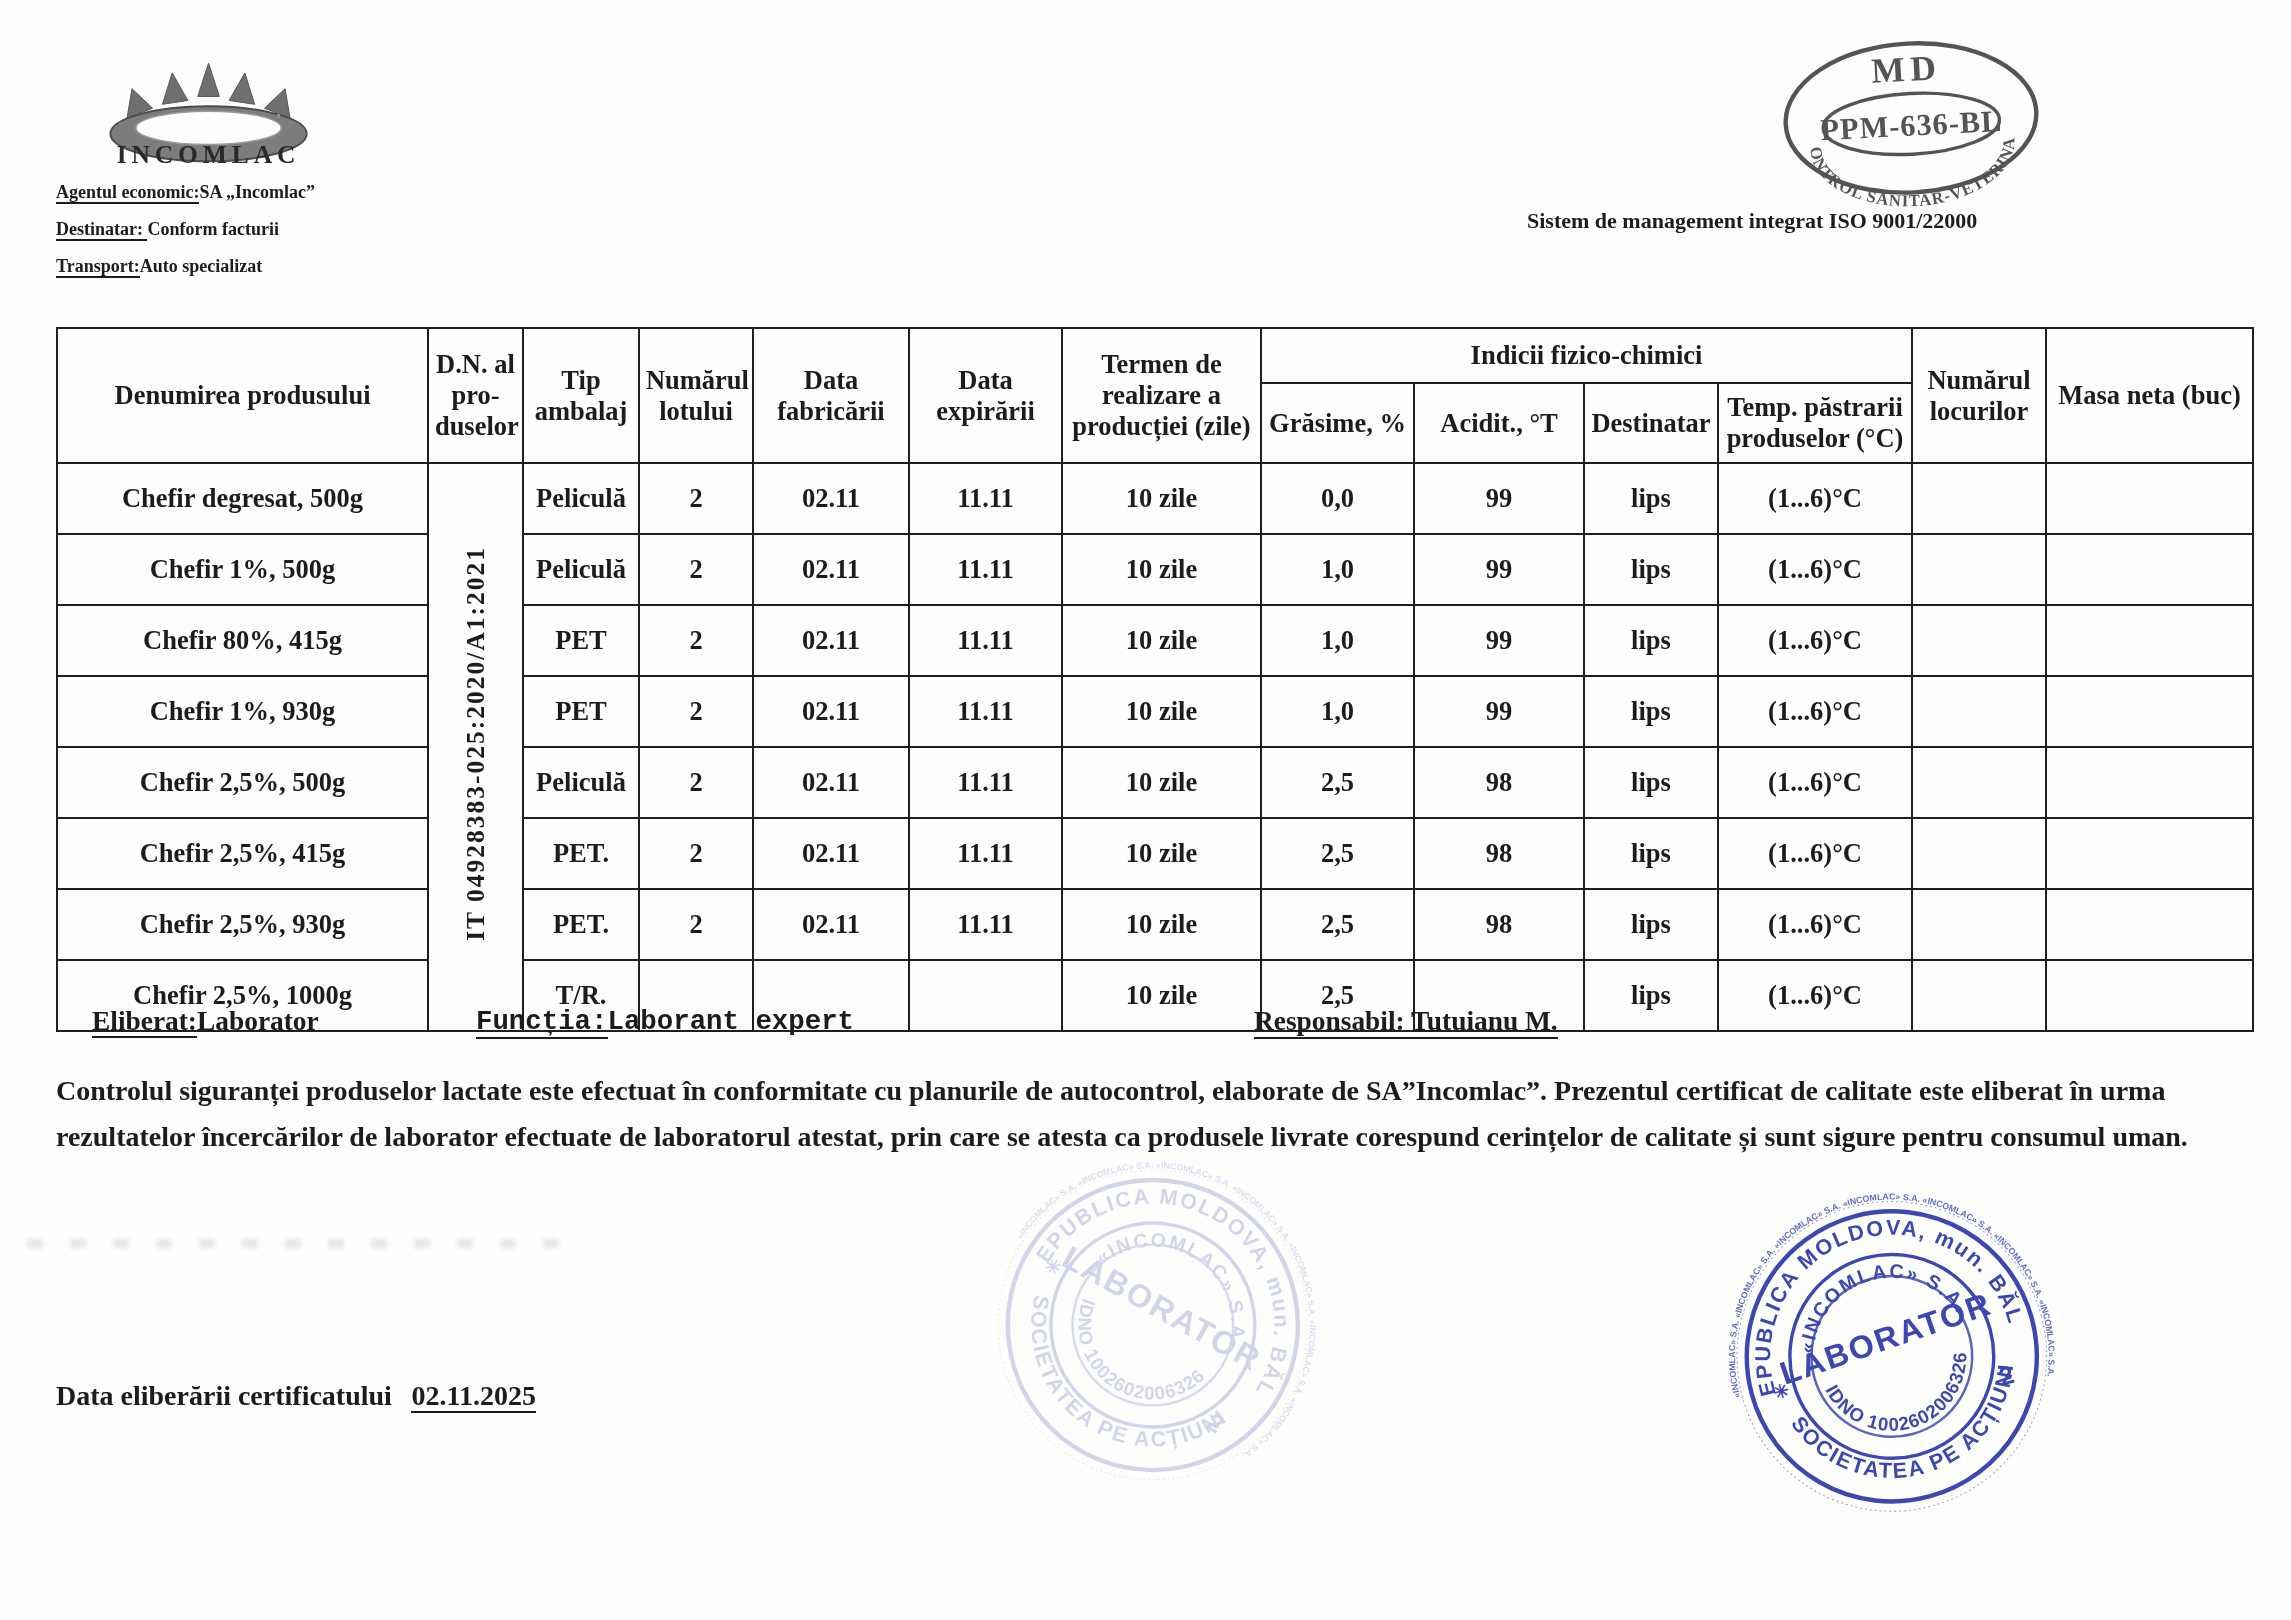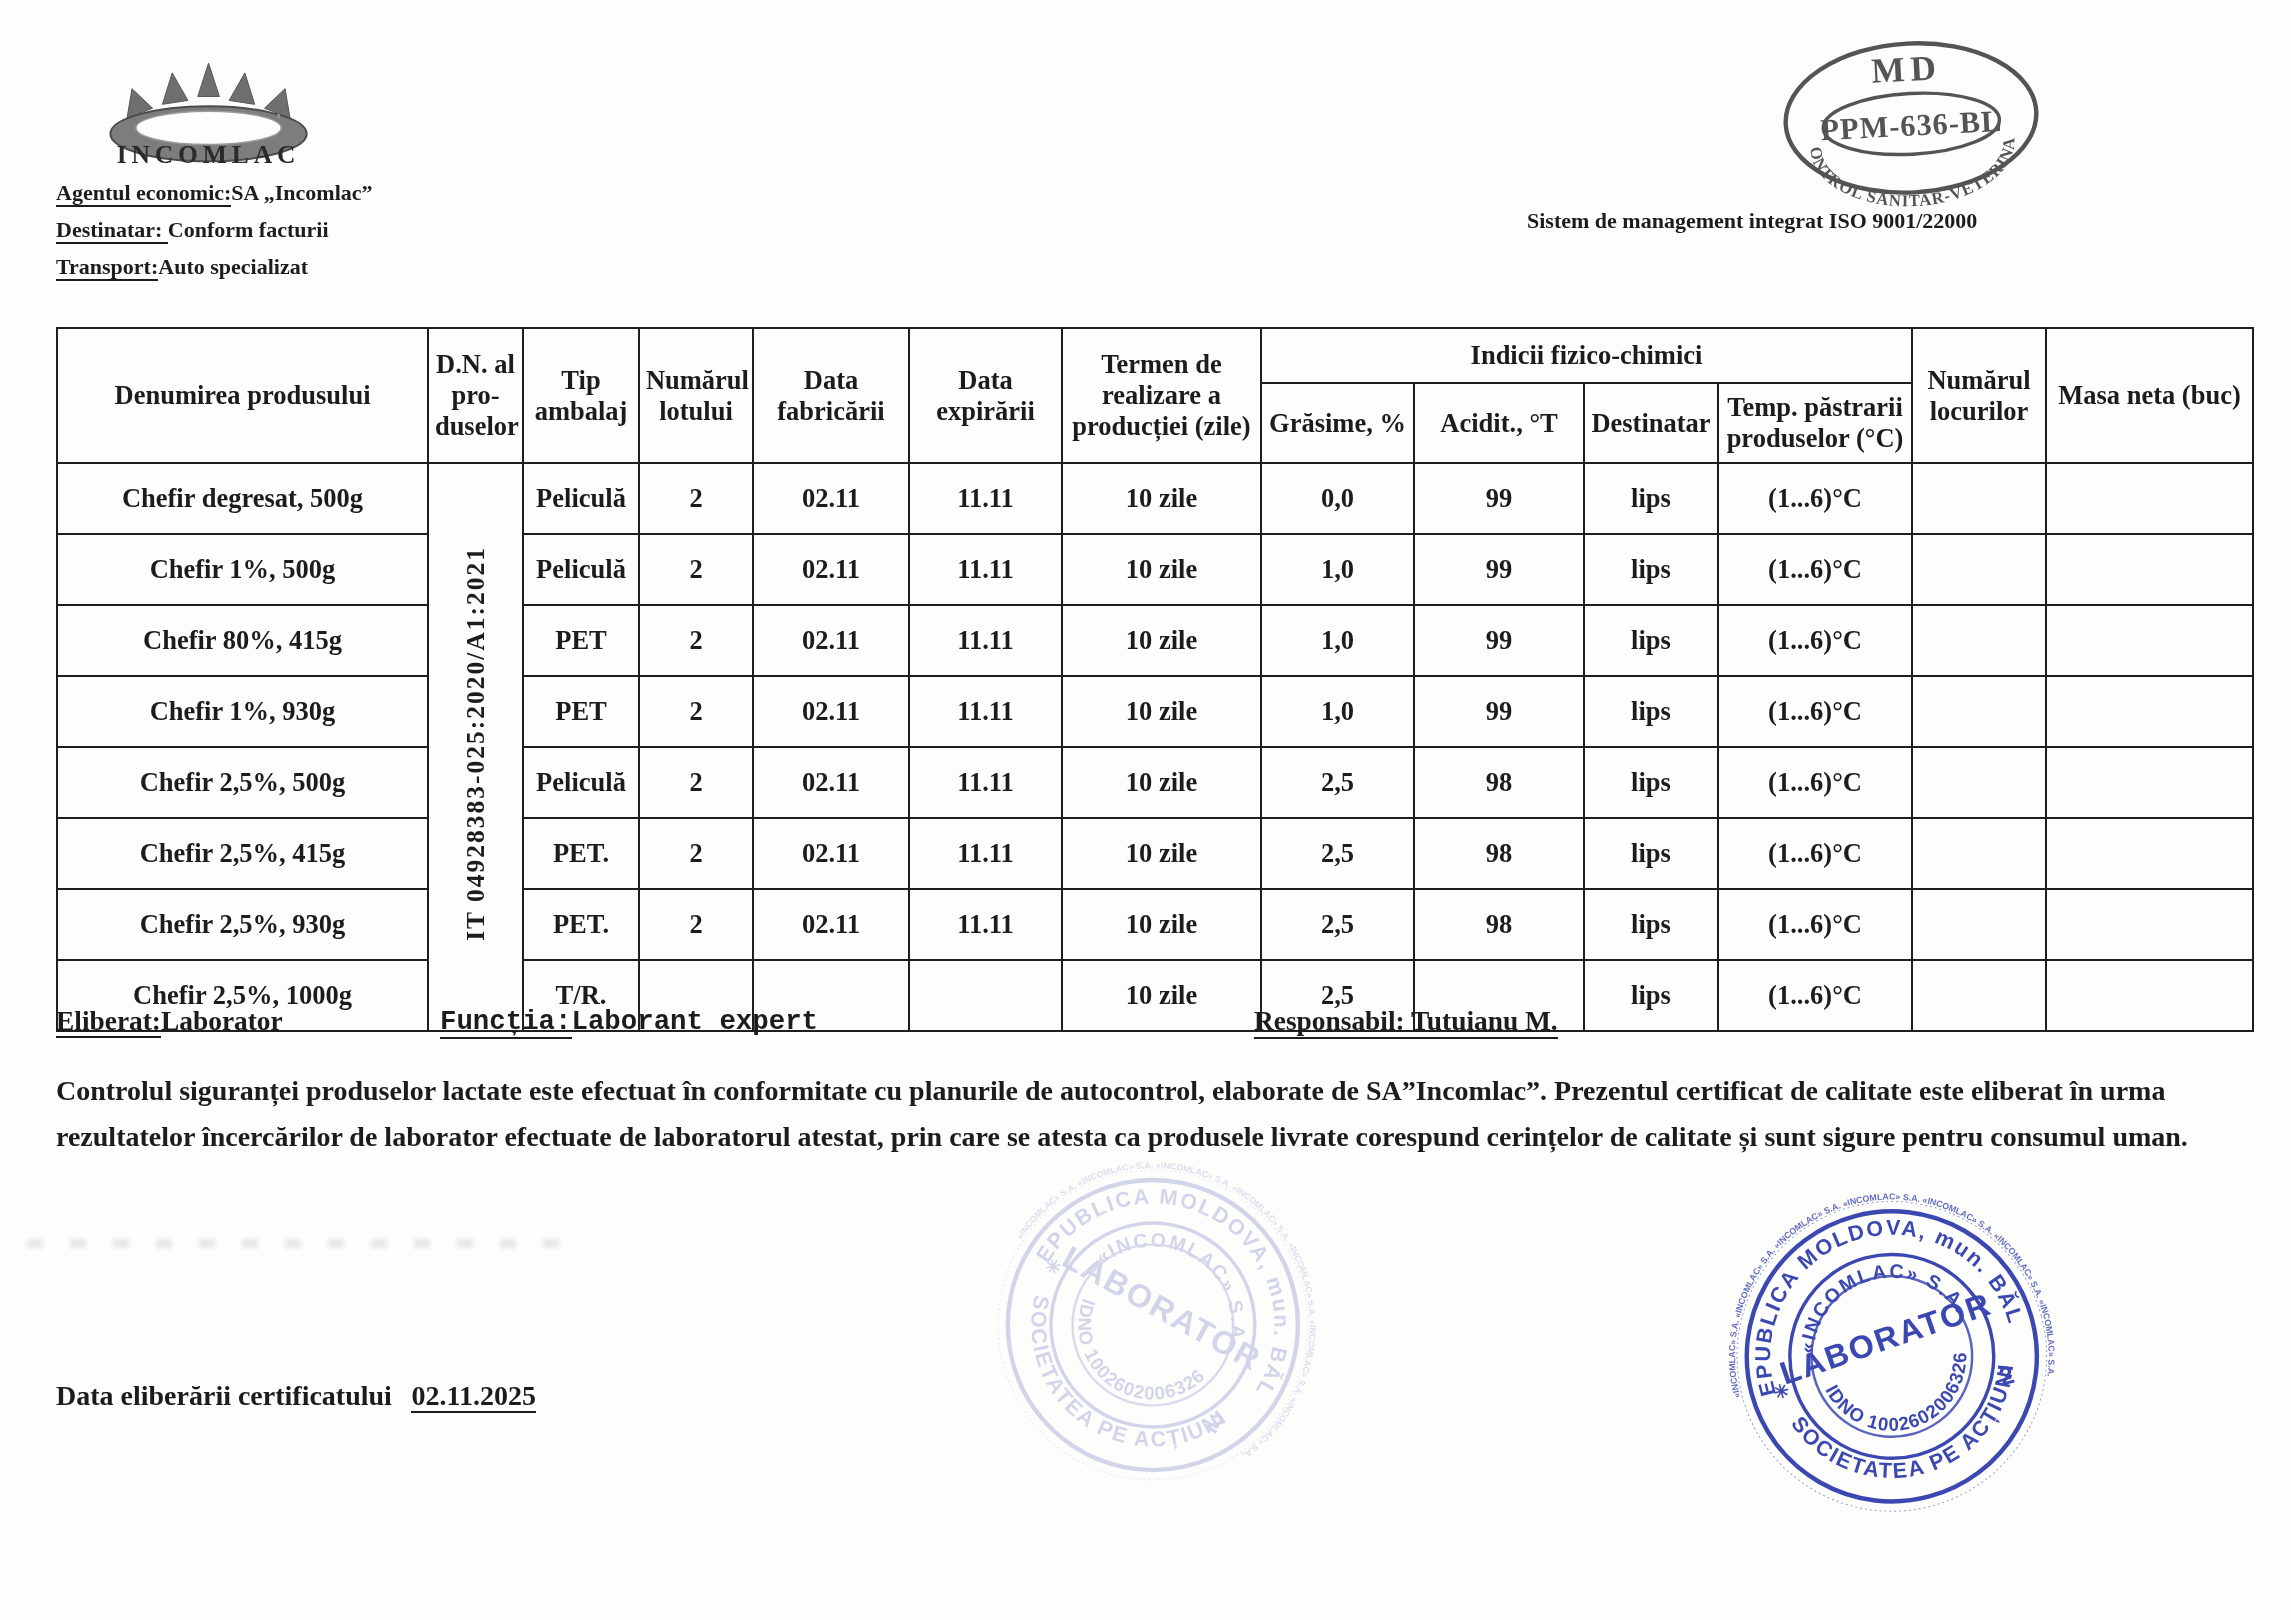--- a/index.html
+++ b/index.html
@@ -7,42 +7,42 @@
     position:relative; width:2292px; height:1620px;
     background:#fdfdfb; overflow:hidden;
     font-family:"Liberation Serif","DejaVu Serif",serif;
     color:#1c1c1c; font-weight:bold;
   }
   
   .logo{position:absolute; left:78px; top:61px; width:265px; height:123px;}
   .title{position:absolute; left:676px; top:133px; width:667px; text-align:center;
          font-size:36px; letter-spacing:0.5px;}
   .iso-line{position:absolute; left:1527px; top:208px; font-size:22px;}
-  .fields{position:absolute; left:56px; top:174px; font-size:22px; line-height:37px;}
+  .fields{position:absolute; left:56px; top:174px; font-size:18px; line-height:37px;}
   .field-label{border-bottom:2.9px solid #1c1c1c; padding-bottom:0px;}
   .oval-stamp{position:absolute; left:1764px; top:17.6px; width:294px; height:196px; opacity:.88;}
   
   table.cert{position:absolute; left:56px; top:327px; width:2194px;
     border-collapse:collapse; table-layout:fixed; border:2.9px solid #1e1e1e;}
   table.cert th, table.cert td{border:2px solid #1e1e1e; font-weight:bold;
     text-align:center; vertical-align:middle; padding:2px 5.9px; overflow:hidden;}
   table.cert th{font-size:26.5px; line-height:31px;}
   tr.group-row th{height:49px;}
   tr.sub-row th{height:74px;}
   table.cert td{font-size:26.5px; height:65px;}
   td.c-product{text-align:left; padding-left:17.6px;}
   td.c-dn{padding:0;}
   .dn-text{display:inline-block; writing-mode:vertical-rl; transform:rotate(180deg);
     font-size:25.5px; letter-spacing:2px; white-space:nowrap;}
   
   .sign-row{position:absolute; left:0; top:1006px; width:2292px; font-size:27.4px;}
   .sign-eliberat{position:absolute; left:56px;}
   .sign-functia{position:absolute; left:440px;font-family:Liberation Mono, monospace;}
   .sign-responsabil{position:absolute; left:1254px; border-bottom:2.9px solid #1c1c1c;}
-  .u{border-bottom:2.9px solid #1c1c1c;}
+  .u{border-bottom:2.9px solid #1c1c1c;margin-left:36px;}
   .notes{position:absolute; left:56px; top:1068px; width:2200px;
     font-size:28px; line-height:46px;}
   .date-line{position:absolute; left:56px; top:1380px; font-size:28px;}
   .date-value{margin-left:19.6px; border-bottom:2.9px solid #1c1c1c;}
   
   .smudge{position:absolute; left:27.4px; top:1239px; width:559px; height:8.8px; opacity:.16;
     background:repeating-linear-gradient(90deg,#777 0 15.7px,transparent 15.7px 43px);
     filter:blur(2px);}
   .speck{position:absolute; color:#9a9a9a; font-size:19.6px; font-weight:bold;}
   .stamp-overlay{position:absolute; left:0; top:0; width:2292px; height:1620px;

